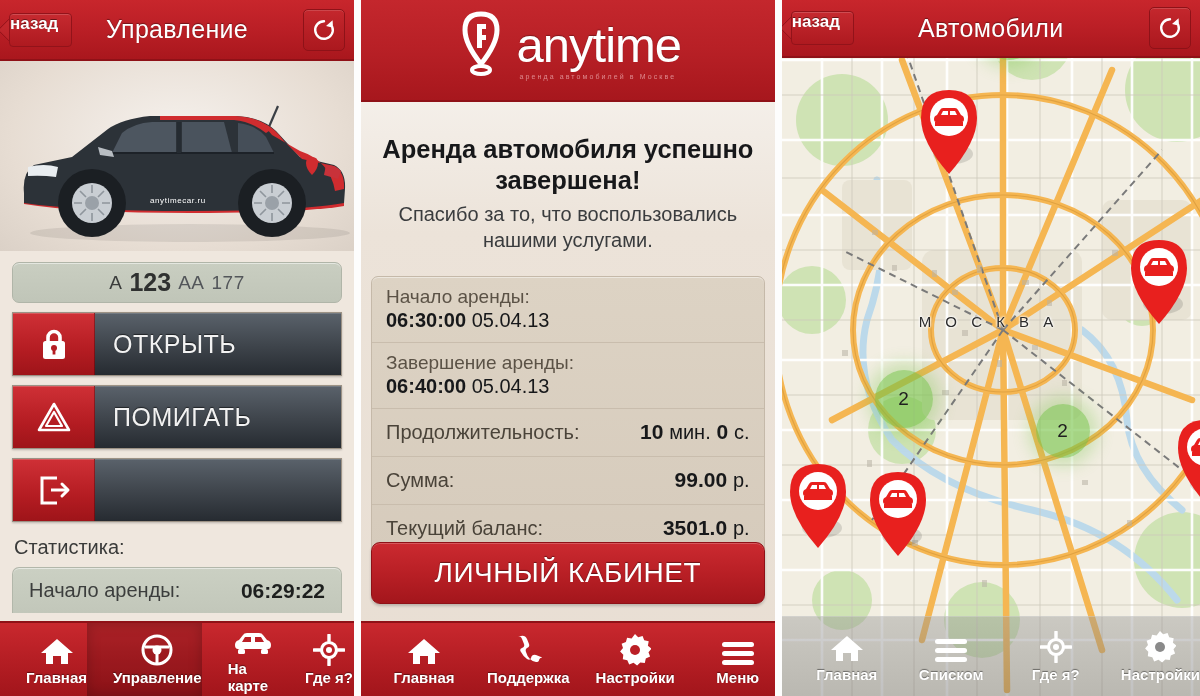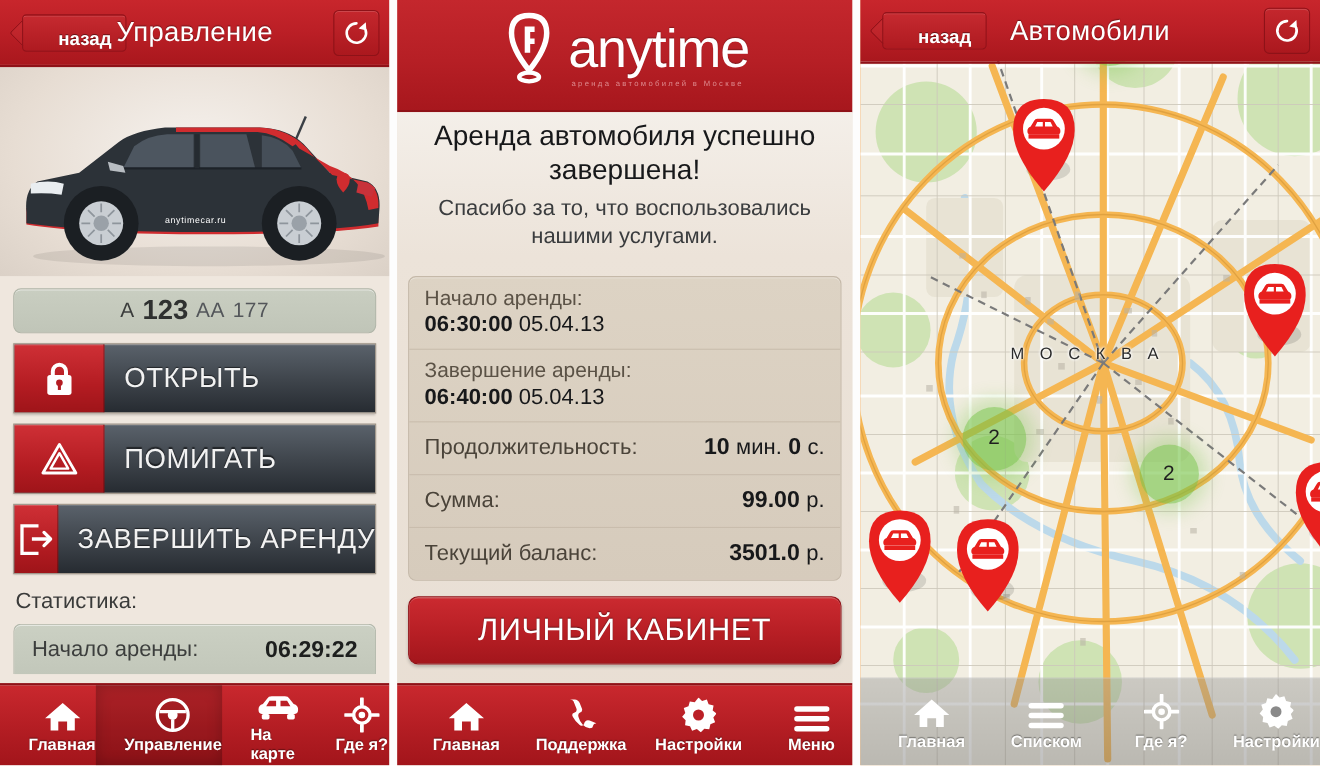--- a/index.html
+++ b/index.html
@@ -33,25 +33,25 @@
     position: relative;
     height: 61px;
     background: linear-gradient(180deg, #c8262c 0%, #bb1f26 48%, #a9171d 100%);
     border-bottom: 2px solid #8f1117;
     display: flex;
     align-items: center;
     z-index: 20;
   }
   .topbar-3 { height: 58px; }
   .back-btn {
-    margin-left: 20px;
+    margin-left: 9px;
     position: relative;
     height: 34px;
-    padding: 0 13px 0 32px;
-    display: flex; align-items: flex-end;
+    padding: 0 13px 0 0;
+    display: flex; align-items: flex-start;
     background: linear-gradient(180deg, #c62a30 0%, #ae1a20 100%);
     border: 1px solid #92131a;
     border-radius: 4px;
     color: #fff;
     font-size: 17px;
     font-weight: bold;
     text-shadow: 0 -1px 0 rgba(0,0,0,.45);
     box-shadow: inset 0 1px 0 rgba(255,255,255,.17);
   }
   .back-btn::before {
@@ -217,25 +217,25 @@
     white-space: nowrap;
     opacity: .82;
   }
   .body-2 {
     height: calc(696px - 102px);
     background: linear-gradient(180deg, #f4efe9 0%, #ece3d9 22%, #e8ded3 100%);
     padding: 0 10px;
     position: relative;
   }
   .succ-title {
-    padding: 7px 6px 0 6px;
+    padding: 32px 6px 0 6px;
     text-align: center;
     color: #17181a;
     font-size: 25.5px;
-    font-weight: normal;
+    font-weight: bold;
     line-height: 1.22;
   }
   .succ-sub {
     padding: 6px 4px 0 4px;
     text-align: center;
     color: #3a3c3e;
     font-size: 20px;
     line-height: 1.28;
   }
   .receipt {
@@ -400,21 +400,20 @@
     </div>
 
     <div class="act-btn">
       <div class="act-icon">
         <svg width="34" height="34" viewBox="0 0 34 34">
           <path d="M20 5 H5 V30 H20" fill="none" stroke="#fff" stroke-width="3"></path>
           <path d="M14 17 H30" stroke="#fff" stroke-width="3"></path>
           <path d="M25 11 L31 17 L25 23" fill="none" stroke="#fff" stroke-width="3" stroke-linejoin="round" stroke-linecap="round"></path>
         </svg>
       </div>
-      <div class="act-label">ЗАВЕРШИТЬ АРЕНДУ</div>
     </div>
 
     <div class="stats-label">Статистика:</div>
 
     <div class="stat-row">
       <span class="k">Начало аренды:</span>
       <span class="v">06:29:22</span>
     </div>
 
     <nav class="tabbar">

